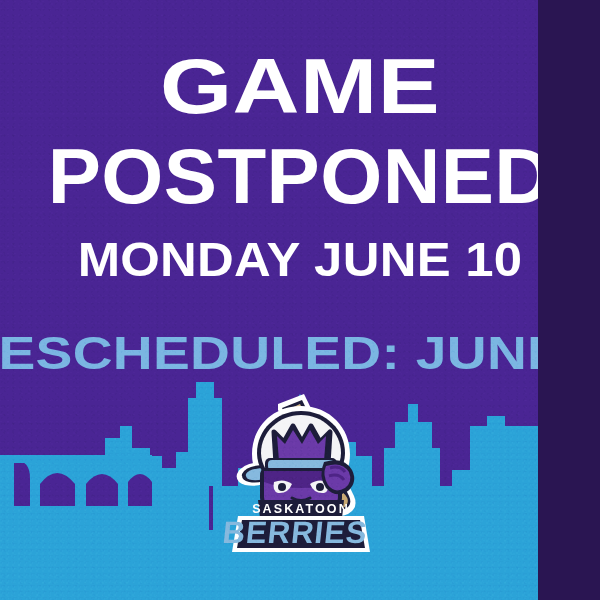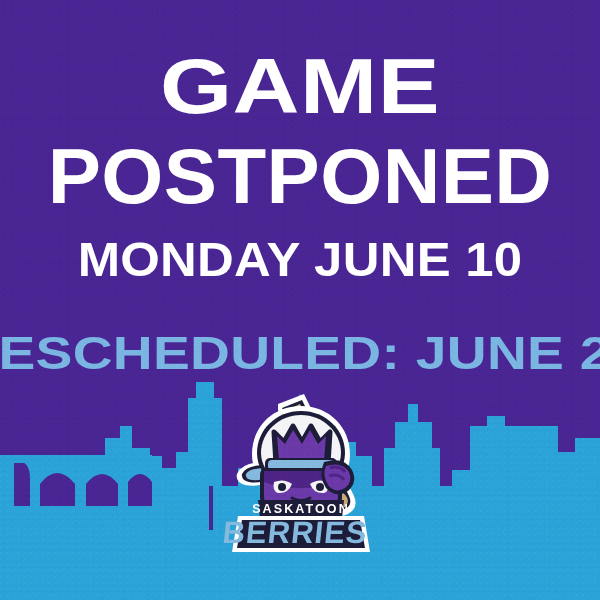--- a/index.html
+++ b/index.html
@@ -2,21 +2,21 @@
 <html><head>
 <meta charset="utf-8">
 <style>
   html, body {
     margin: 0;
     padding: 0;
     background: #2a1552;
   }
   #poster {
     position: relative;
-    width: 600px;
+    width: 538px;
     height: 600px;
     overflow: hidden;
     background: #4a2594;
     font-family: "Liberation Sans", sans-serif;
     -webkit-font-smoothing: antialiased;
   }
   
   .grain {
     position: absolute;
     inset: 0;

